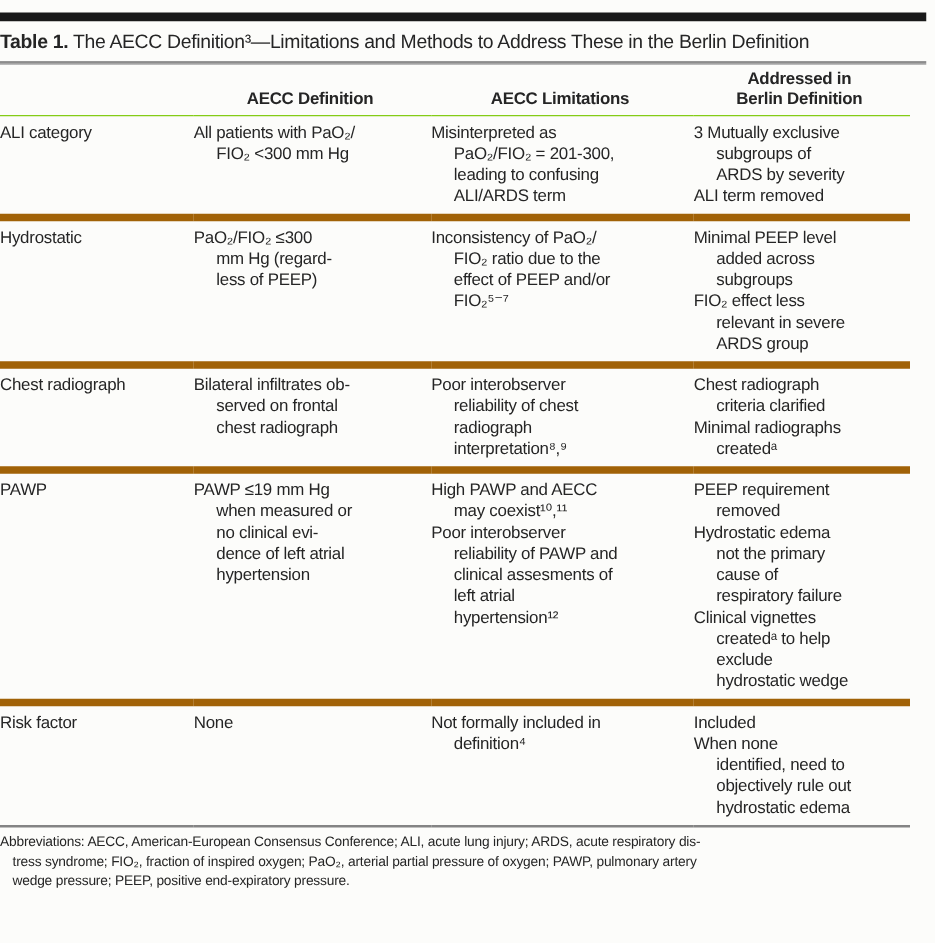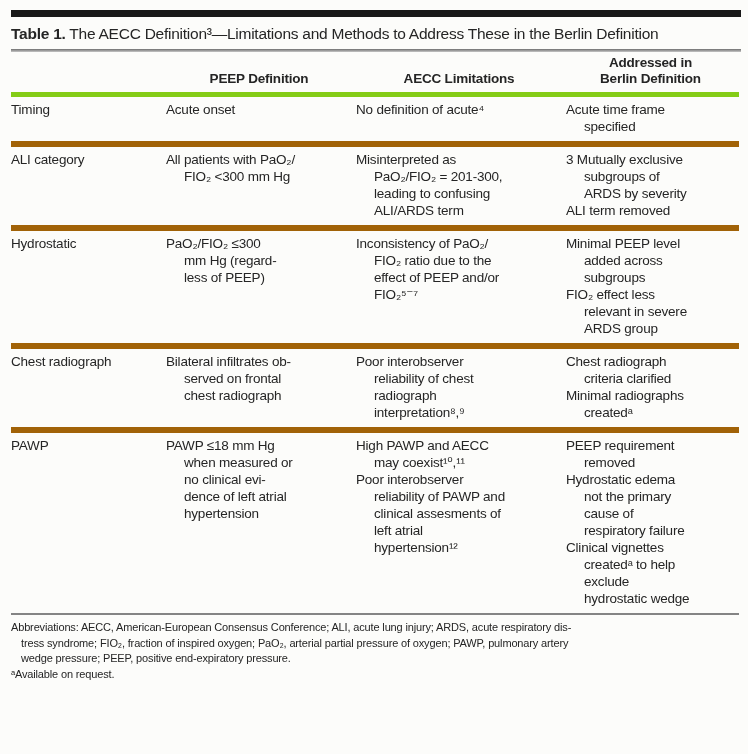--- a/index.html
+++ b/index.html
@@ -5,21 +5,21 @@
   * { margin: 0; padding: 0; box-sizing: border-box; }
   html, body {
     width: 748px;
     background: #fcfcfa;
     color: #252525;
     font-family: "Liberation Sans", "DejaVu Sans", sans-serif;
   }
   .page {
     width: 748px;
     height: 754px;
-    padding: 10px 7px 6px 11px;
+    padding: 10px 7px 6px 0;
     overflow: hidden;
   }
   .top-bar {
     height: 7px;
     background: #191919;
     margin-bottom: 7px;
   }
   .table-title {
     font-size: 15.5px;
     line-height: 19px;
@@ -45,21 +45,21 @@
   col.c1 { width: 155px; }
   col.c2 { width: 190px; }
   col.c3 { width: 210px; }
   col.c4 { width: 173px; }
   thead th {
     font-weight: bold;
     text-align: center;
     vertical-align: bottom;
     white-space: pre-line;
     padding: 3px 4px 5px 0;
-    border-bottom: 5px solid #84cc16;
+    border-bottom: 1px solid #84cc16;
     line-height: 16px;
   }
   tbody tr > th, tbody tr > td {
     border-top: 6px solid #a16207;
     vertical-align: top;
     padding: 4px 6px 6px 0;
   }
   tbody tr:first-child > th, tbody tr:first-child > td { border-top: none; }
   tbody th.rlabel {
     font-weight: normal;
@@ -98,40 +98,27 @@
   <table class="aecc">
     <colgroup>
       <col class="c1">
         <col class="c2">
         <col class="c3">
         <col class="c4">
     </colgroup>
     <thead>
       <tr>
         <th></th>
-        <th>PEEP Definition</th>
+        <th>AECC Definition</th>
         <th>AECC Limitations</th>
         <th>Addressed in
 Berlin Definition</th>
       </tr>
     </thead>
     <tbody>
-      <tr>
-        <th class="rlabel">Timing</th>
-        <td>
-          <div class="item">Acute onset</div>
-        </td>
-        <td>
-          <div class="item">No definition of acute⁴</div>
-        </td>
-        <td>
-          <div class="item">Acute time frame
-specified</div>
-        </td>
-      </tr>
       <tr>
         <th class="rlabel">ALI category</th>
         <td>
           <div class="item">All patients with PaO₂/
 FIO₂ &lt;300 mm Hg</div>
         </td>
         <td>
           <div class="item">Misinterpreted as
 PaO₂/FIO₂ = 201-300,
 leading to confusing
@@ -182,21 +169,21 @@
         <td>
           <div class="item">Chest radiograph
 criteria clarified</div>
           <div class="item">Minimal radiographs
 createdᵃ</div>
         </td>
       </tr>
       <tr>
         <th class="rlabel">PAWP</th>
         <td>
-          <div class="item">PAWP ≤18 mm Hg
+          <div class="item">PAWP ≤19 mm Hg
 when measured or
 no clinical evi-
 dence of left atrial
 hypertension</div>
         </td>
         <td>
           <div class="item">High PAWP and AECC
 may coexist¹⁰,¹¹</div>
           <div class="item">Poor interobserver
 reliability of PAWP and
@@ -210,23 +197,39 @@
           <div class="item">Hydrostatic edema
 not the primary
 cause of
 respiratory failure</div>
           <div class="item">Clinical vignettes
 createdᵃ to help
 exclude
 hydrostatic wedge</div>
         </td>
       </tr>
+      <tr>
+        <th class="rlabel">Risk factor</th>
+        <td>
+          <div class="item">None</div>
+        </td>
+        <td>
+          <div class="item">Not formally included in
+definition⁴</div>
+        </td>
+        <td>
+          <div class="item">Included</div>
+          <div class="item">When none
+identified, need to
+objectively rule out
+hydrostatic edema</div>
+        </td>
+      </tr>
     </tbody>
   </table>
 
   <div class="footnotes">
     <div class="abbrev">Abbreviations: AECC, American-European Consensus Conference; ALI, acute lung injury; ARDS, acute respiratory dis-
 tress syndrome; FIO₂, fraction of inspired oxygen; PaO₂, arterial partial pressure of oxygen; PAWP, pulmonary artery
 wedge pressure; PEEP, positive end-expiratory pressure.</div>
-    <div class="note-a">ᵃAvailable on request.</div>
   </div>
 
 </div>
 
 </body></html>

